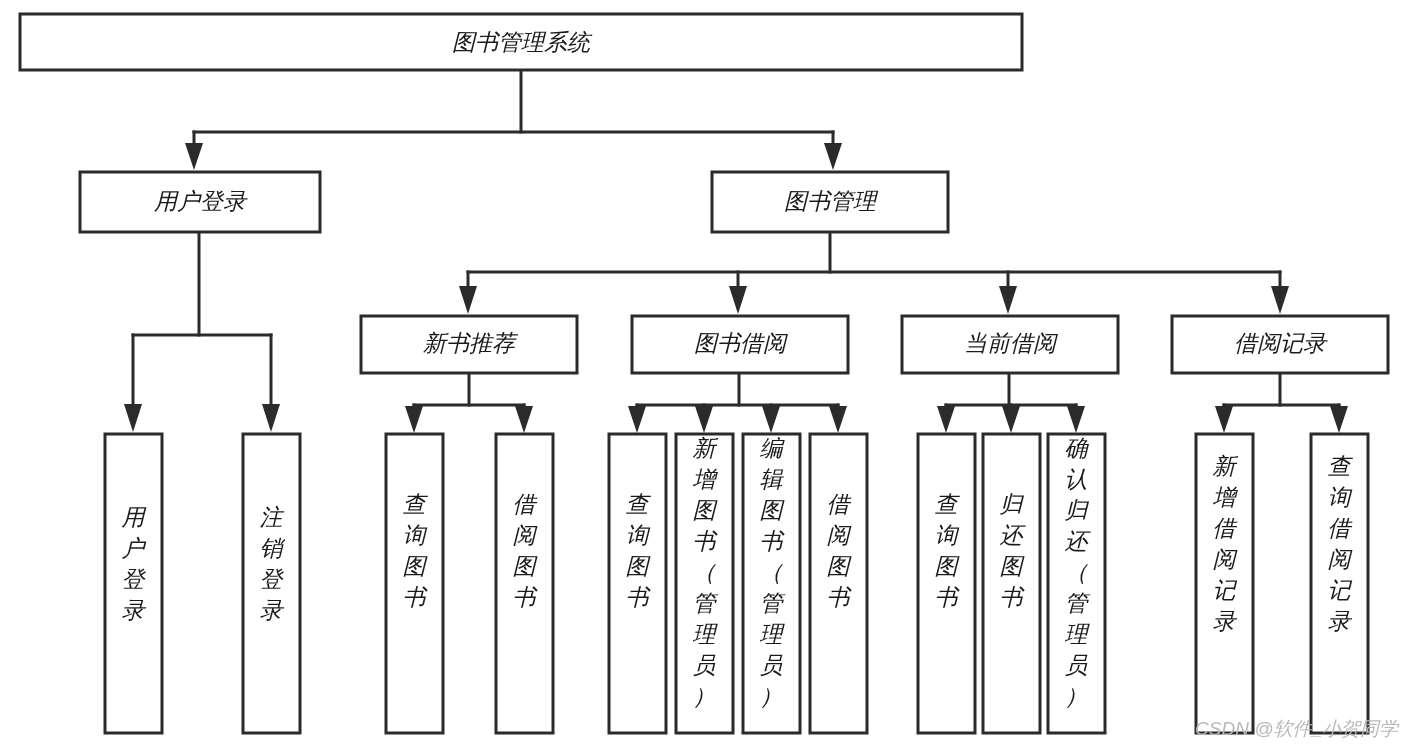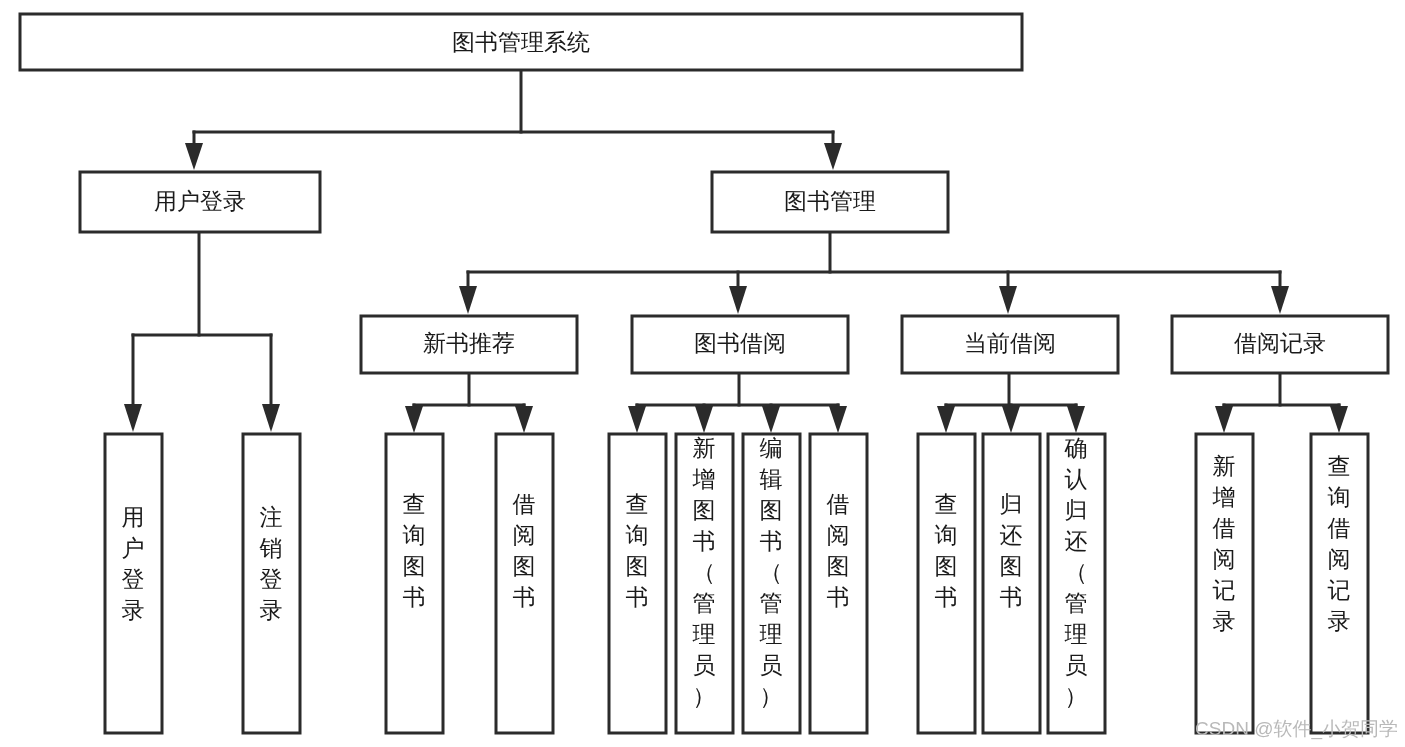--- a/index.html
+++ b/index.html
@@ -13,20 +13,21 @@
     overflow: hidden;
     font-family: "Liberation Sans", "DejaVu Sans", sans-serif;
     position: relative;
   }
   #diagram-root {
     position: absolute;
     left: 0;
     top: 0;
     width: 1405px;
     height: 747px;
+    font-style: italic;
   }
   svg.diagram-canvas {
     display: block;
     width: 1405px;
     height: 747px;
   }
   .node-box {
     fill: #ffffff;
     stroke: #2b2b2b;
     stroke-width: 3;

